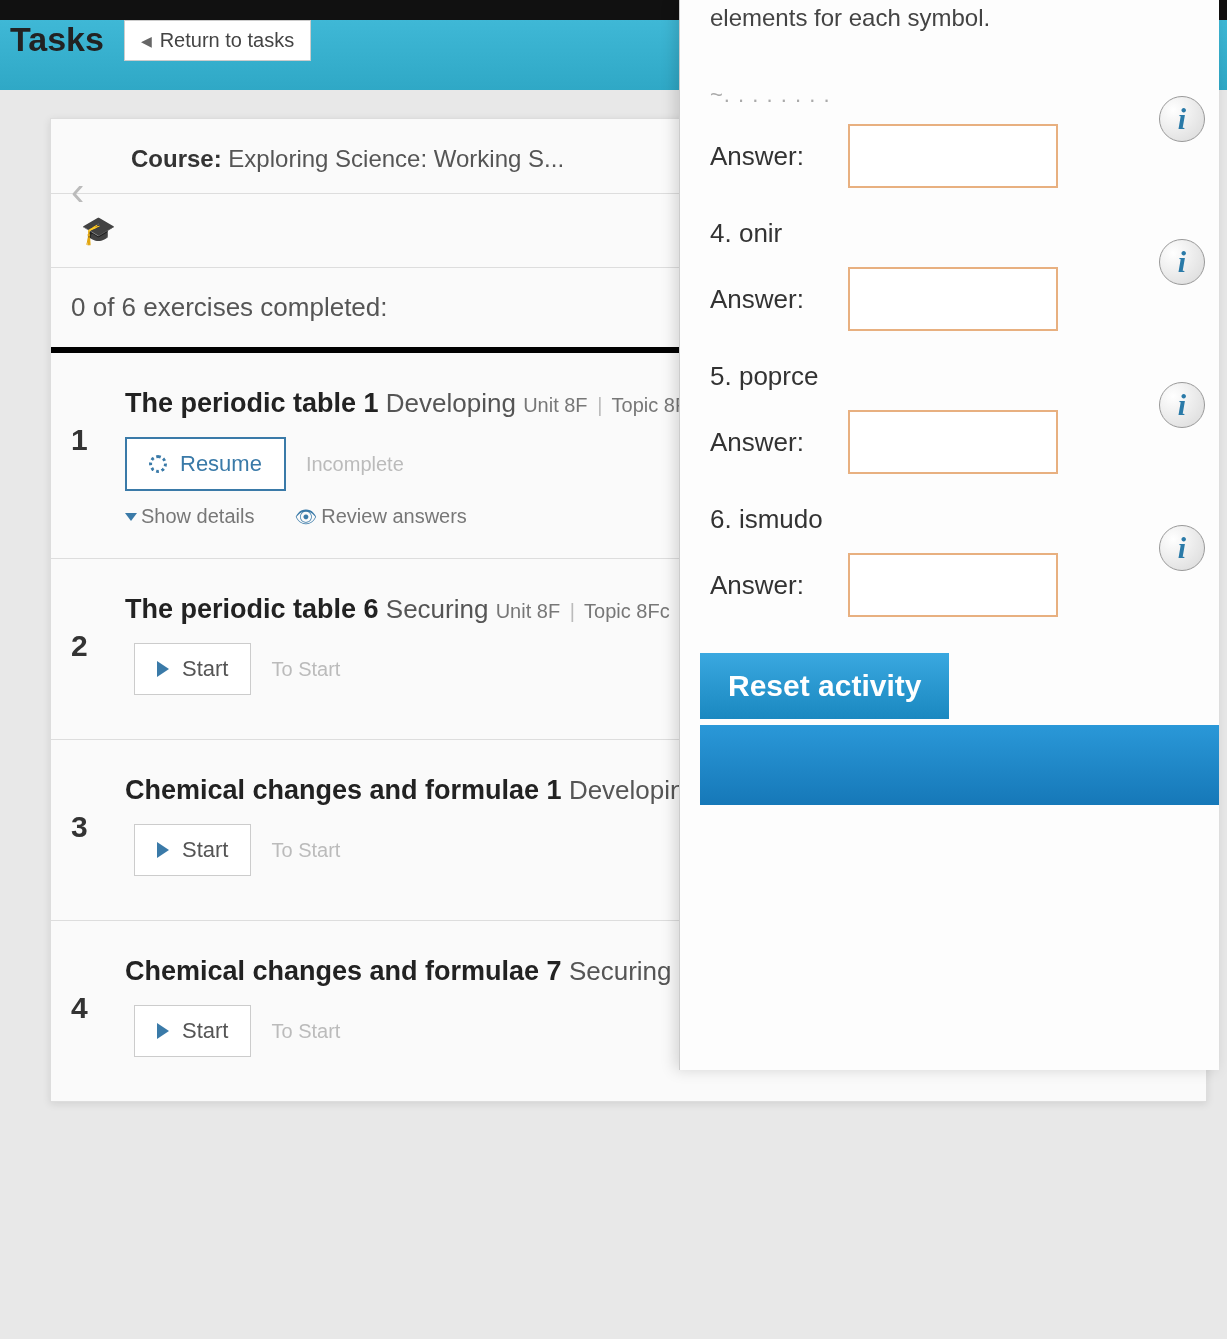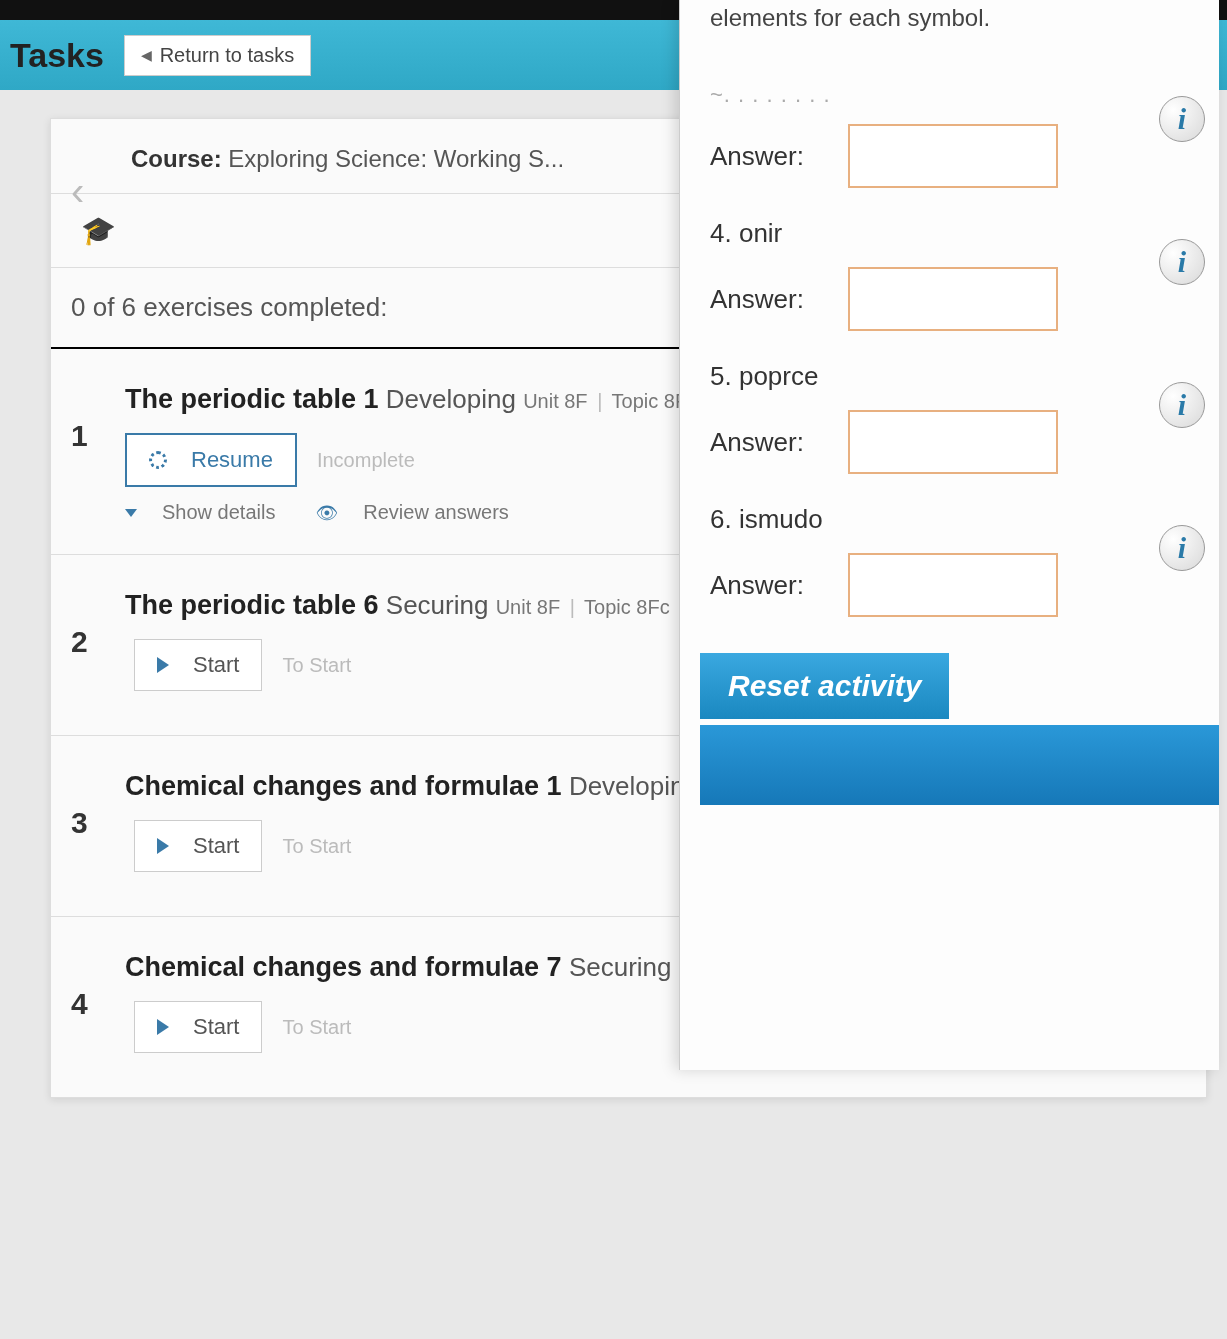--- a/index.html
+++ b/index.html
@@ -14,21 +14,21 @@
   }
   .top-black {
     background: #111;
     height: 20px;
     width: 100%;
   }
   .tasks-bar {
     background: linear-gradient(#3fb8d6, #2fa8c6);
     height: 70px;
     display: flex;
-    align-items: center;
+    align-items: flex-start;
     padding: 0 10px;
   }
   .tasks-title {
     font-size: 34px;
     font-weight: bold;
     color: #222;
     margin-right: 20px;
   }
   .return-btn {
     background: #fff;
@@ -73,21 +73,21 @@
   .course-line b { color: #333; }
   .grad-row {
     padding: 20px 30px;
     border-bottom: 1px solid #ddd;
   }
   .grad-icon { font-size: 28px; color: #444; }
   .progress-row {
     padding: 24px 30px 24px 20px;
     font-size: 26px;
     color: #555;
-    border-bottom: 2px solid #000000;
+    border-bottom: 6px solid #000000;
   }
   .exercise {
     padding: 26px 20px 30px 20px;
     border-bottom: 1px solid #ddd;
     display: flex;
     gap: 24px;
   }
   .ex-num {
     font-size: 30px;
     font-weight: bold;
@@ -108,41 +108,41 @@
   .btn-row { display: flex; align-items: center; gap: 20px; margin-bottom: 14px; }
   .action-btn {
     border: 2px solid #3a7aa8;
     background: #fff;
     padding: 12px 22px;
     font-size: 22px;
     color: #3a7aa8;
     cursor: pointer;
     display: flex;
     align-items: center;
-    gap: 24px;
+    gap: 13px;
   }
   .action-btn.plain {
     border: 1px solid #ccc;
     color: #555;
     margin-left: 9px;
   }
   .status-text {
     font-size: 20px;
     color: #bbb;
   }
   .detail-row {
     display: flex;
     gap: 40px;
     font-size: 20px;
     color: #777;
   }
   .detail-row .link {
     display: flex;
     align-items: center;
-    gap: 25px;
+    gap: 4px;
     cursor: pointer;
   }
   .tri-down {
     width: 0; height: 0;
     border-left: 6px solid transparent;
     border-right: 6px solid transparent;
     border-top: 8px solid #3a7aa8;
   }
   .tri-right {
     width: 0; height: 0;
@@ -223,21 +223,20 @@
     margin-top: 18px;
   }
   .reset-btn {
     background: linear-gradient(#3aa8e0, #1a88c0);
     color: #fff;
     font-size: 30px;
     font-weight: bold;
     border: none;
     padding: 16px 28px;
     cursor: pointer;
-    font-style: italic;
   }
   .blue-strip {
     height: 80px;
     background: linear-gradient(#2a98d8, #1678b8);
     margin-top: 6px;
   }
 </style>
 </head>
 <body>
 

